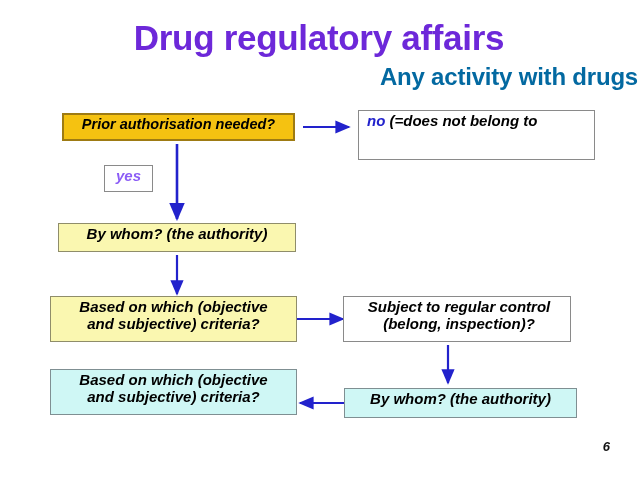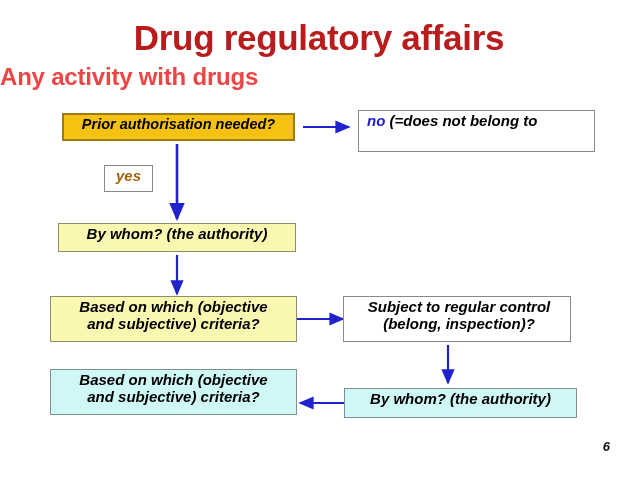--- a/index.html
+++ b/index.html
@@ -24,34 +24,34 @@
   }
   .title {
     position: absolute;
     left: 0;
     top: 20px;
     width: 638px;
     text-align: center;
     font-family: "Liberation Sans", sans-serif;
     font-size: 35px;
     font-weight: bold;
-    color: #b91c1c;
+    color: #6d28d9;
     letter-spacing: -0.3px;
     line-height: 1.05;
   }
   .subtitle {
     position: absolute;
     left: 0;
     top: 64px;
     width: 638px;
-    text-align: left;
+    text-align: right;
     font-family: "Liberation Sans", sans-serif;
     font-size: 24px;
     font-weight: bold;
-    color: #ef4444;
+    color: #0369a1;
     letter-spacing: -0.2px;
     line-height: 1.05;
   }
   .box {
     position: absolute;
     box-sizing: border-box;
     display: flex;
     align-items: flex-start;
     justify-content: center;
     text-align: center;
@@ -63,21 +63,21 @@
     padding: 1px 4px;
   }
   .box-gold {
     background: #F5C211;
     border: 2px solid #9E7B13;
     font-size: 14.5px;
   }
   .box-yes {
     background: #ffffff;
     border: 1px solid #8a8a8a;
-    color: #a16207;
+    color: #8b5cf6;
     font-size: 15px;
   }
   .box-white {
     background: #ffffff;
     border: 1px solid #8a8a8a;
     font-size: 15px;
     padding-left: 8px;
   }
   .box-yellow {
     background: #FAF7B0;
@@ -136,21 +136,21 @@
   </svg>
 
   <div class="box box-gold" style="left:62px; top:113px; width:233px; height:28px;">
     <span class="lines">Prior authorisation needed?</span>
   </div>
 
   <div class="box box-yes" style="left:104px; top:165px; width:49px; height:27px;">
     <span class="lines">yes</span>
   </div>
 
-  <div class="box box-white" style="left:358px; top:110px; width:237px; height:42px; justify-content:flex-start; text-align:left; padding-left:8px;">
+  <div class="box box-white" style="left:358px; top:110px; width:237px; height:50px; justify-content:flex-start; text-align:left; padding-left:8px;">
     <span>
       <span class="no-word lines" style="display:inline;">no</span><span> (=does not belong to</span><br>
     </span>
   </div>
 
   <div class="box box-yellow" style="left:58px; top:223px; width:238px; height:29px;">
     <span class="lines">By whom? (the authority)</span>
   </div>
 
   <div class="box box-yellow" style="left:50px; top:296px; width:247px; height:46px;">

